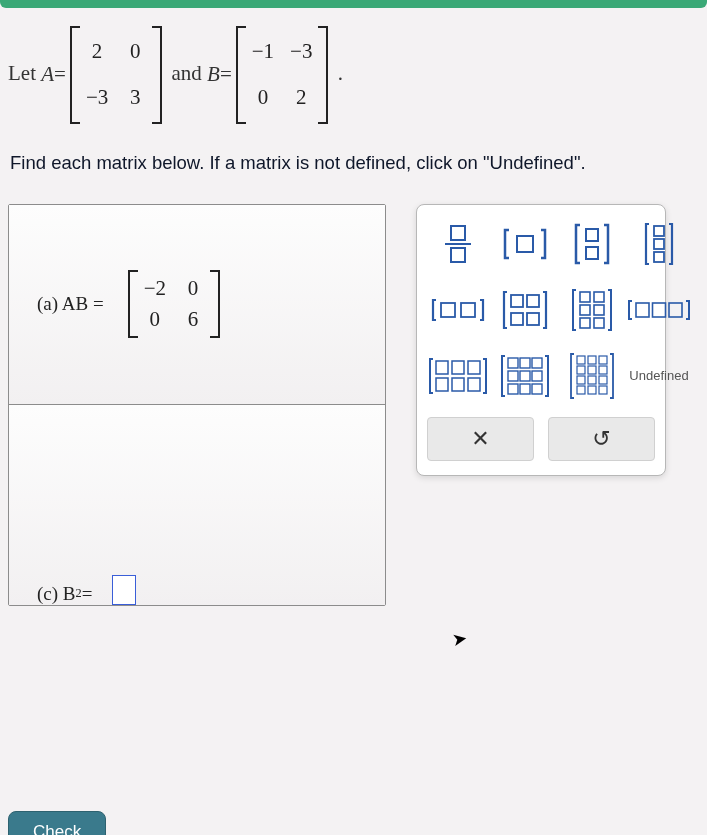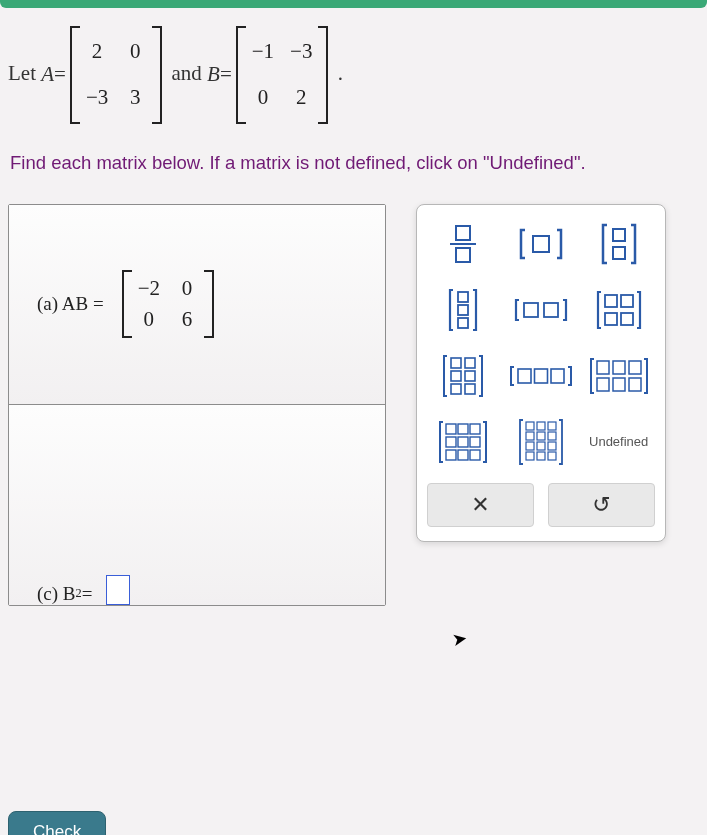--- a/index.html
+++ b/index.html
@@ -47,21 +47,21 @@
     padding: 6px 6px;
     font-size: 21px;
     color:#222;
   }
   .mat-body.c2 { grid-template-columns: repeat(2, auto); }
   .mat-cell { min-width: 22px; text-align:center; }
 
   .instruction {
     font-family: Verdana, Geneva, sans-serif;
     font-size: 18.5px;
-    color: #701a75;
+    color: #0f172a;
     margin: 0 0 30px 2px;
   }
 
   .work-area {
     display:flex;
     gap: 30px;
     align-items:flex-start;
   }
 
   .answers {
@@ -71,20 +71,21 @@
     width: 378px;
     box-shadow: inset 0 0 0 1px rgba(0,0,0,0.02);
   }
   .ans-row {
     height: 200px;
     border-bottom: 1.5px solid #8c8c8c;
     display:flex;
     align-items:center;
     padding-left: 28px;
     background: linear-gradient(180deg,#fdfdfd,#f2f0f1);
+    gap: 6px;
   }
   .ans-row:last-child { border-bottom:none; height: 200px; align-items: flex-end;}
   .ans-label {
     font-size: 19px;
     color:#222;
     margin-right: 14px;
     display:inline-flex;
     align-items:center;
   }
 
@@ -103,21 +104,21 @@
   .palette {
     width: 250px;
     border: 1px solid #b7b7b7;
     border-radius: 8px;
     background: #fff;
     padding: 16px 10px 14px 10px;
     box-shadow: 0 2px 6px rgba(0,0,0,0.12), inset 0 0 0 1px rgba(255,255,255,0.5);
   }
   .pal-grid {
     display:grid;
-    grid-template-columns: repeat(3, 1fr);
+    grid-template-columns: repeat(4, 1fr);
     gap: 20px 5px;
     justify-items:center;
     align-items:center;
     margin-bottom: 18px;
   }
   .pal-btn {
     width: 62px;
     height: 46px;
     display:flex;
     align-items:center;

